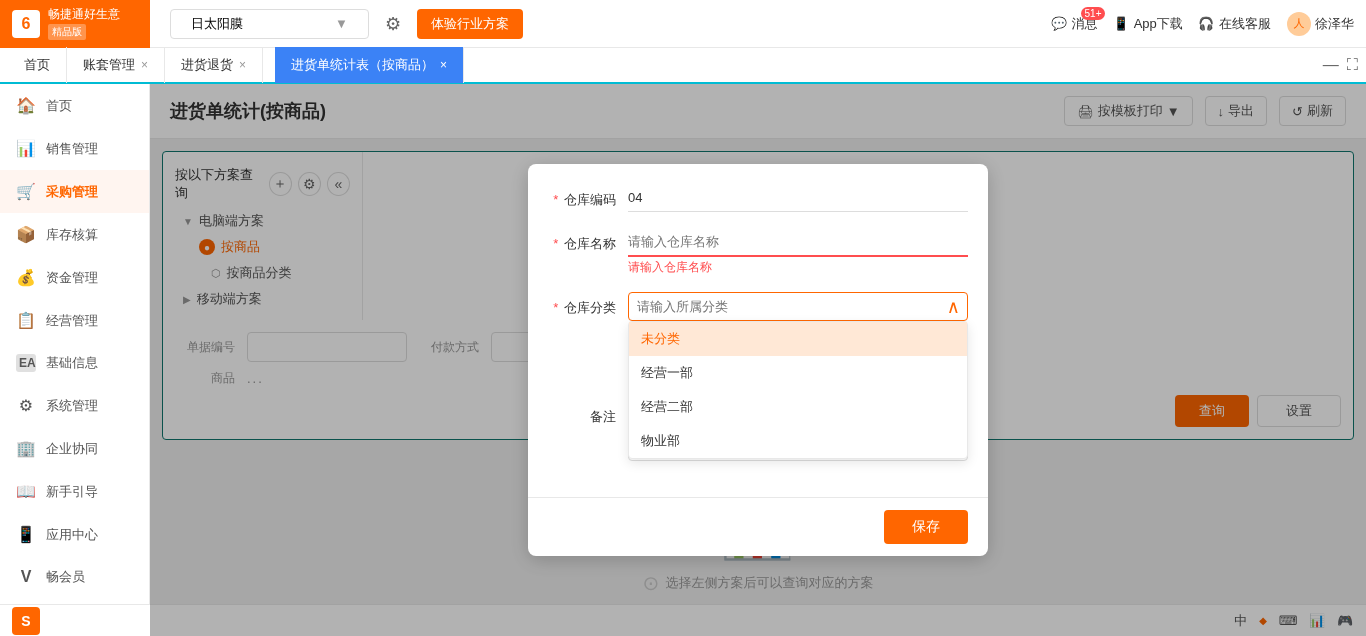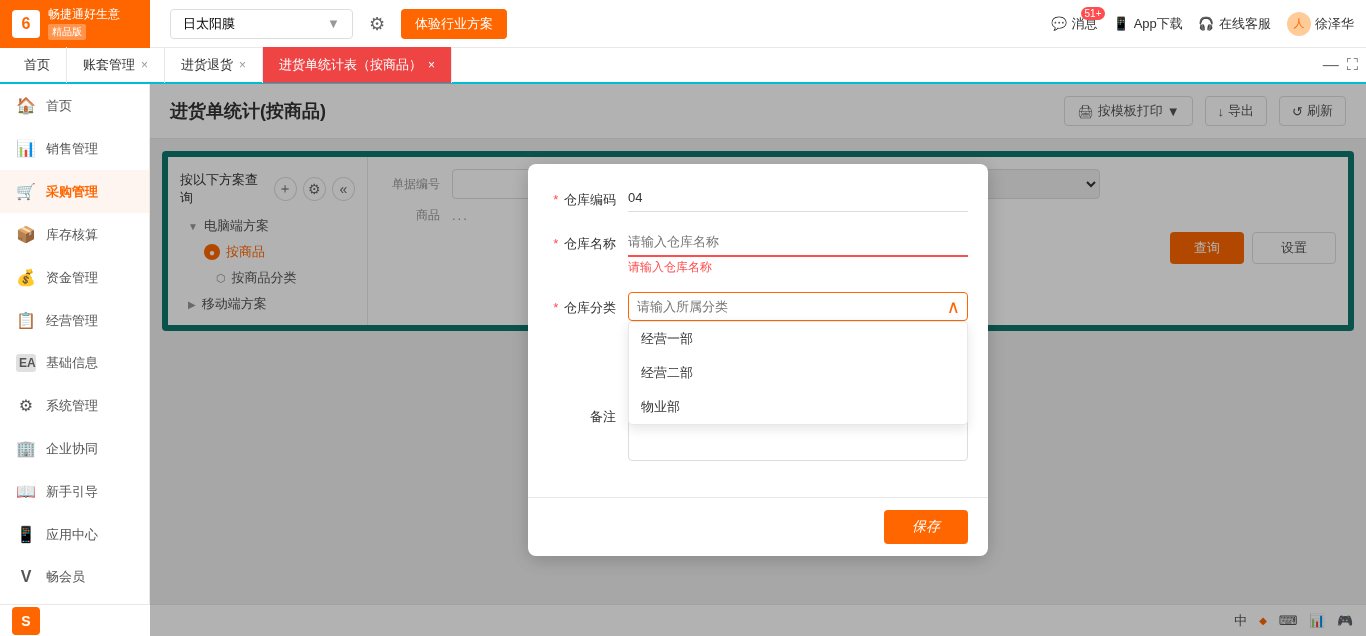--- a/index.html
+++ b/index.html
@@ -18,21 +18,21 @@
     }
     .logo-icon {
       width: 28px; height: 28px; background: #fff; border-radius: 4px;
       display: flex; align-items: center; justify-content: center;
       color: #ff6600; font-weight: bold; font-size: 16px; margin-right: 8px; flex-shrink: 0;
     }
     .logo-text { font-size: 12px; line-height: 1.3; color: #fff; }
     .logo-tag { font-size: 10px; background: rgba(255,255,255,0.3); padding: 1px 4px; border-radius: 2px; margin-top: 2px; display: inline-block; }
     .header-search {
       display: flex; align-items: center; border: 1px solid #ddd;
-      border-radius: 4px; padding: 0 12px; height: 30px; min-width: 180px;
+      border-radius: 4px; padding: 0 20px; height: 30px; min-width: 180px;
       margin-left: 12px;
     }
     .header-search input { border: none; outline: none; font-size: 13px; width: 140px; }
     .header-dropdown-arrow { color: #999; margin-left: 4px; }
     .header-gear { color: #666; font-size: 18px; cursor: pointer; padding: 0 8px; }
     .trial-btn {
       background: #ff6600; color: #fff; border: none; border-radius: 4px;
       padding: 6px 14px; cursor: pointer; font-size: 13px;
     }
     .header-right { margin-left: auto; display: flex; align-items: center; gap: 16px; }
@@ -50,21 +50,21 @@
     
     .tab-bar {
       display: flex; align-items: center; background: #fff;
       border-bottom: 2px solid #00bcd4; height: 36px; padding: 0 8px;
     }
     .tab-item {
       display: flex; align-items: center; padding: 0 16px;
       height: 36px; cursor: pointer; font-size: 13px; color: #333;
       border-right: 1px solid #e8e8e8; gap: 6px;
     }
-    .tab-item.active { color: #fff; background: #ef4444; }
+    .tab-item.active { color: #fff; background: #3b82f6; margin-left: 12px; }
     .tab-close { color: #999; font-size: 12px; cursor: pointer; }
     .tab-spacer { flex: 1; }
     .tab-actions { display: flex; gap: 8px; align-items: center; }
     .tab-action-btn { background: none; border: none; cursor: pointer; color: #666; font-size: 16px; }
 
     
     .main-layout { display: flex; height: calc(636px - 84px); }
 
     
     .sidebar {
@@ -183,21 +183,21 @@
     .dropdown-item {
       padding: 8px 12px; cursor: pointer; font-size: 13px; color: #333;
     }
     .dropdown-item.selected { background: #ffe8d6; color: #ff6600; }
     .modal-footer {
       display: flex; justify-content: flex-end;
       padding: 12px 20px; border-top: 1px solid #e8e8e8; gap: 8px;
     }
     .btn-save {
       background: #ff6600; color: #fff; border: none; border-radius: 4px;
-      padding: 8px 28px; cursor: pointer; font-size: 14px; font-style: italic;
+      padding: 8px 28px; cursor: pointer; font-size: 14px;
     }
     .form-textarea {
       flex: 1; border: 1px solid #ddd; border-radius: 4px;
       padding: 6px 8px; font-size: 13px; outline: none; resize: none; height: 60px;
     }
 
     
     .bottom-bar {
       position: absolute; bottom: 0; left: 0; right: 0;
       height: 32px; background: #fff; border-top: 1px solid #e8e8e8;
@@ -357,21 +357,21 @@
           <span>↓</span>
           <span>导出</span>
         </button>
         <button class="toolbar-btn">
           <span>↺</span>
           <span>刷新</span>
         </button>
       </div>
     </div>
 
-    <div style="display:flex; margin:12px; gap:0; background:#fff; border-radius:4px; border:6px solid #0f766e;">
+    <div style="display:flex; margin:12px; gap:0; background:#fff; border-radius:4px; border:1px solid #0f766e;flex-direction:column;">
 
       <div style="width:200px; border-right:1px solid #e8e8e8; padding:8px 0; flex-shrink:0;">
         <div style="display:flex;align-items:center;padding:6px 12px;gap:6px;">
           <span style="font-size:13px;color:#333;font-weight:500;">按以下方案查询</span>
           <button class="filter-action-btn">＋</button>
           <button class="filter-action-btn">⚙</button>
           <button class="filter-action-btn">«</button>
         </div>
         <div class="tree-item">
           <span class="tree-arrow">▼</span>
@@ -456,20 +456,21 @@
           <div class="form-label">
             <span class="required">*</span>
             <span>仓库分类</span>
           </div>
           <div class="form-select-wrap" style="position:relative;">
             <input class="form-select-input" type="text" placeholder="请输入所属分类" style="">
             <span class="form-select-arrow">∧</span>
 
             
             <div class="dropdown-list">
+              <div class="dropdown-item selected">未分类</div>
               <div class="dropdown-item">经营一部</div>
               <div class="dropdown-item">经营二部</div>
               <div class="dropdown-item">物业部</div>
             </div>
           </div>
         </div>
 
         <div class="form-group" style="margin-top:80px;">
           <div class="form-label">备注</div>
           <textarea class="form-textarea" style=""></textarea>

